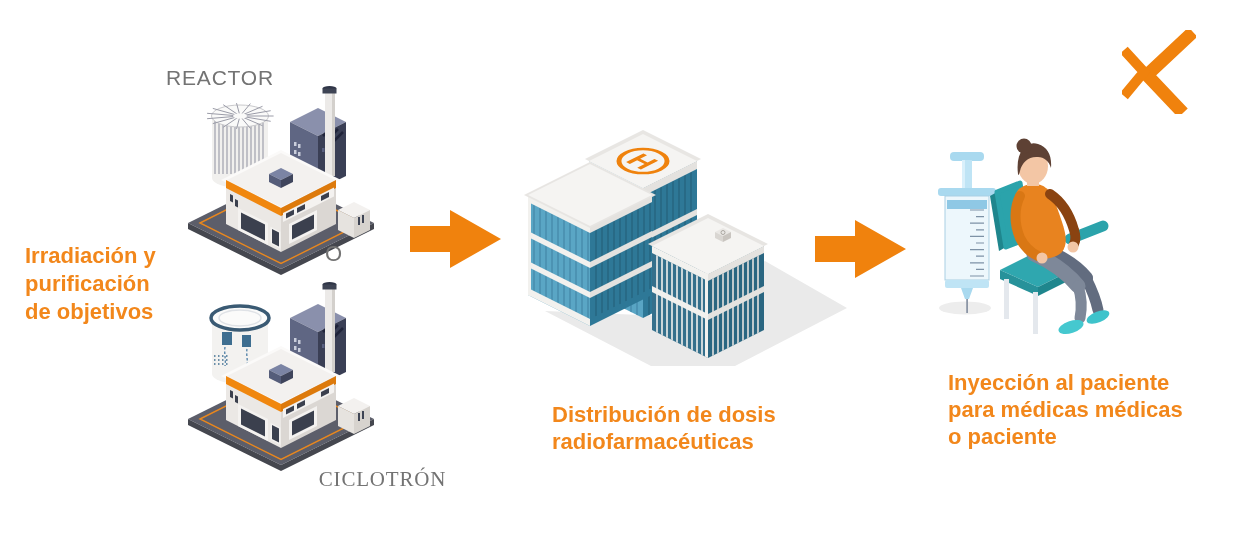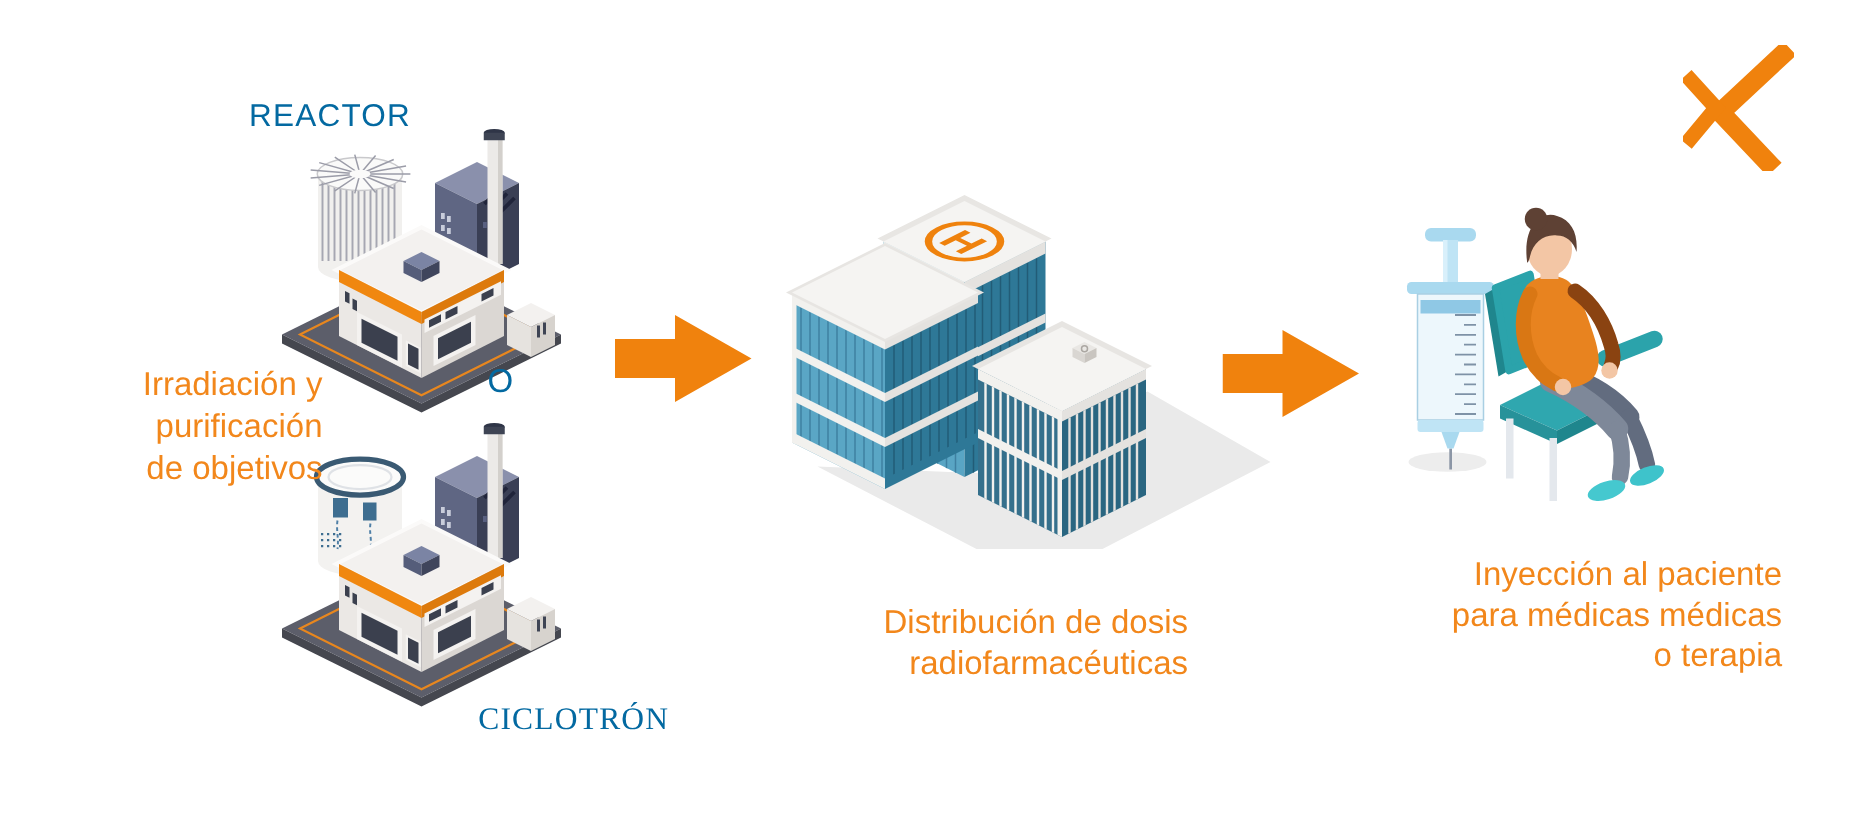--- a/index.html
+++ b/index.html
@@ -1,20 +1,20 @@
 <!DOCTYPE html>
 <html><head>
 <meta charset="utf-8">
 <style>
   html,body{margin:0;padding:0;background:#ffffff;}
   .canvas{position:relative;width:1240px;height:544px;background:#ffffff;overflow:hidden;
           font-family:"Liberation Sans",sans-serif;}
   .abs{position:absolute;}
-  .stage-label{color:#0369a1;font-size:21px;font-weight:400;letter-spacing:0.8px;text-align:center;}
-  .caption{color:#f2871b;font-weight:400;font-size:22px;line-height:28px;text-align:right;}
+  .stage-label{color:#737373;font-size:21px;font-weight:400;letter-spacing:0.8px;text-align:center;}
+  .caption{color:#f2871b;font-weight:700;font-size:22px;line-height:28px;text-align:left;}
 </style>
 </head>
 <body>
 
 <div class="canvas">
 
   <div class="abs stage-label" style="left:130px;top:66px;width:180px;">REACTOR</div>
 
   <svg class="abs" style="left:186px;top:86px;" width="190" height="190" viewBox="0 0 190 190">
     <polygon points="2,137 95,91 188,137 95,183" fill="#5c5e6a"></polygon>
@@ -292,21 +292,21 @@
         <ellipse cx="103" cy="28" rx="15" ry="18" fill="#f3c6a5"></ellipse>
         <path d="M88 36C85 12 98 2 108 6C118 9 122 18 121 30C119 23 114 19 108 19C99 18 92 24 90 33C89 37 88 38 88 36Z" fill="#5e4134"></path>
         <circle cx="94" cy="8" r="7.5" fill="#5e4134"></circle>
       </g>
     </g>
   </svg>
 
   <div class="abs caption" style="left:948px;top:369px;width:240px;line-height:27px;">
     <div>Inyección al paciente</div>
     <div>para médicas médicas</div>
-    <div>o terapia</div>
+    <div>o paciente</div>
   </div>
 
   <svg class="abs" style="left:1122px;top:30px;" width="74" height="84" viewBox="0 0 74 84">
     <path d="M71 2L25 45L61 83" stroke="#f0820d" stroke-width="13" fill="none"></path>
     <path d="M2 20L22 42L2 66" stroke="#f0820d" stroke-width="10" fill="none"></path>
   </svg>
 
 </div>
 
 </body></html>

